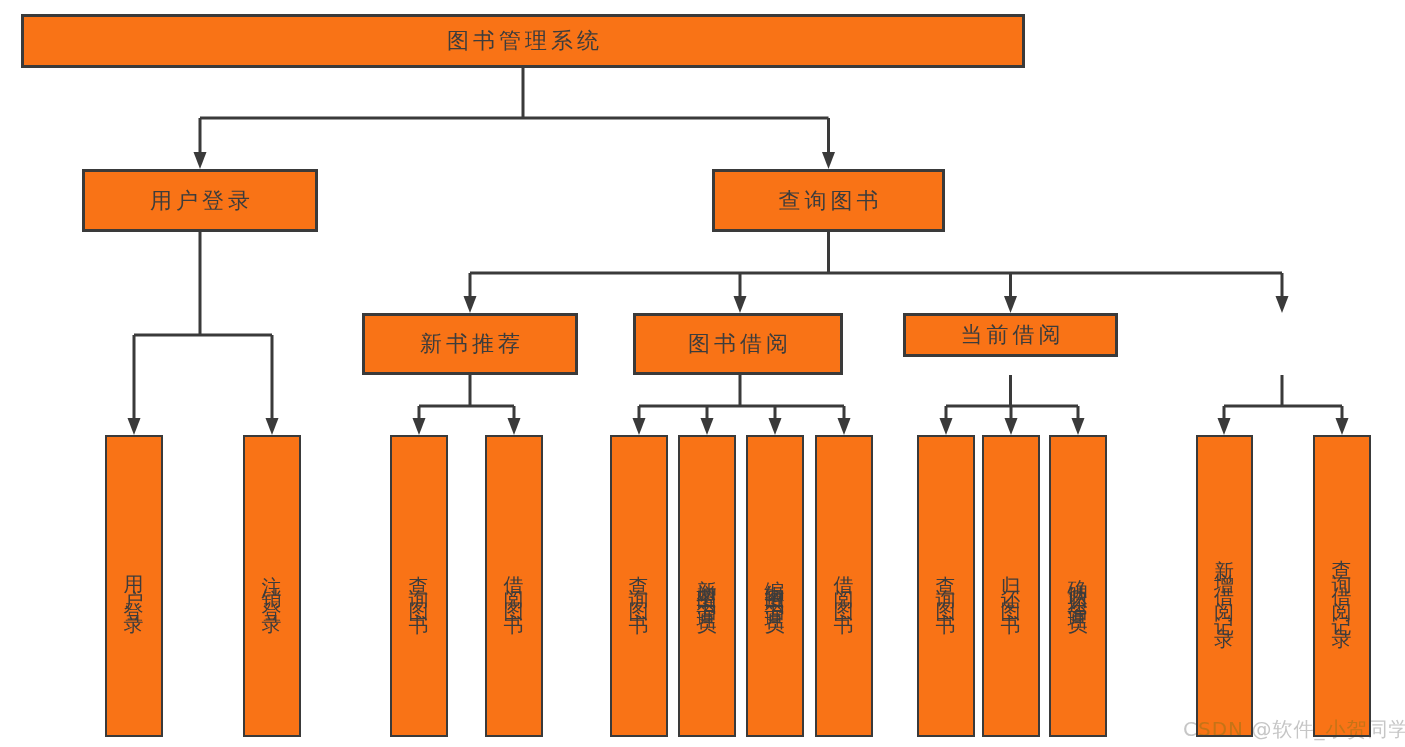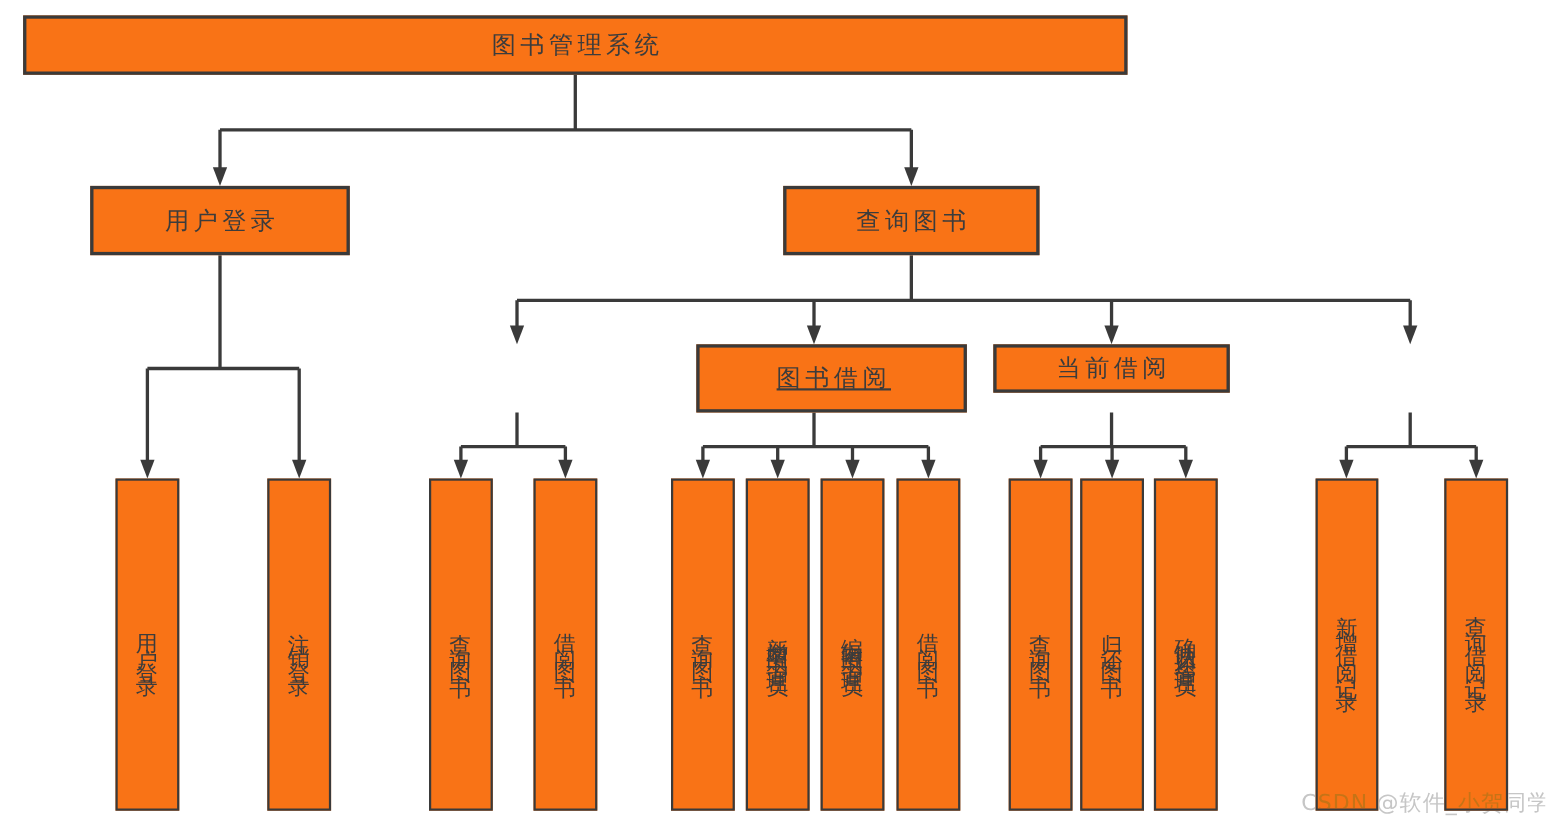--- a/index.html
+++ b/index.html
@@ -116,21 +116,24 @@
     <span>图书管理系统</span>
   </div>
 
   <div class="box hbox" style="left:82px; top:169px; width:236px; height:63px;">
     <span>用户登录</span>
   </div>
   <div class="box hbox" style="left:712px; top:169px; width:233px; height:63px;">
     <span>查询图书</span>
   </div>
 
-  <div class="box hbox" style="left:633px; top:313px; width:246px; height:62px;text-decoration:underline;">
+  <div class="box hbox" style="left:362px; top:313px; width:216px; height:62px;">
+    <span>新书推荐</span>
+  </div>
+  <div class="box hbox" style="left:633px; top:313px; width:210px; height:62px;">
     <span>图书借阅</span>
   </div>
   <div class="box hbox" style="left:903px; top:313px; width:215px; height:44px;">
     <span>当前借阅</span>
   </div>
 
   <div class="box vbox sp-short" style="left:105px; top:435px; width:58px; height:302px;">
     <span class="vtext">用户登录</span>
   </div>
   <div class="box vbox sp-short" style="left:243px; top:435px; width:58px; height:302px;">

